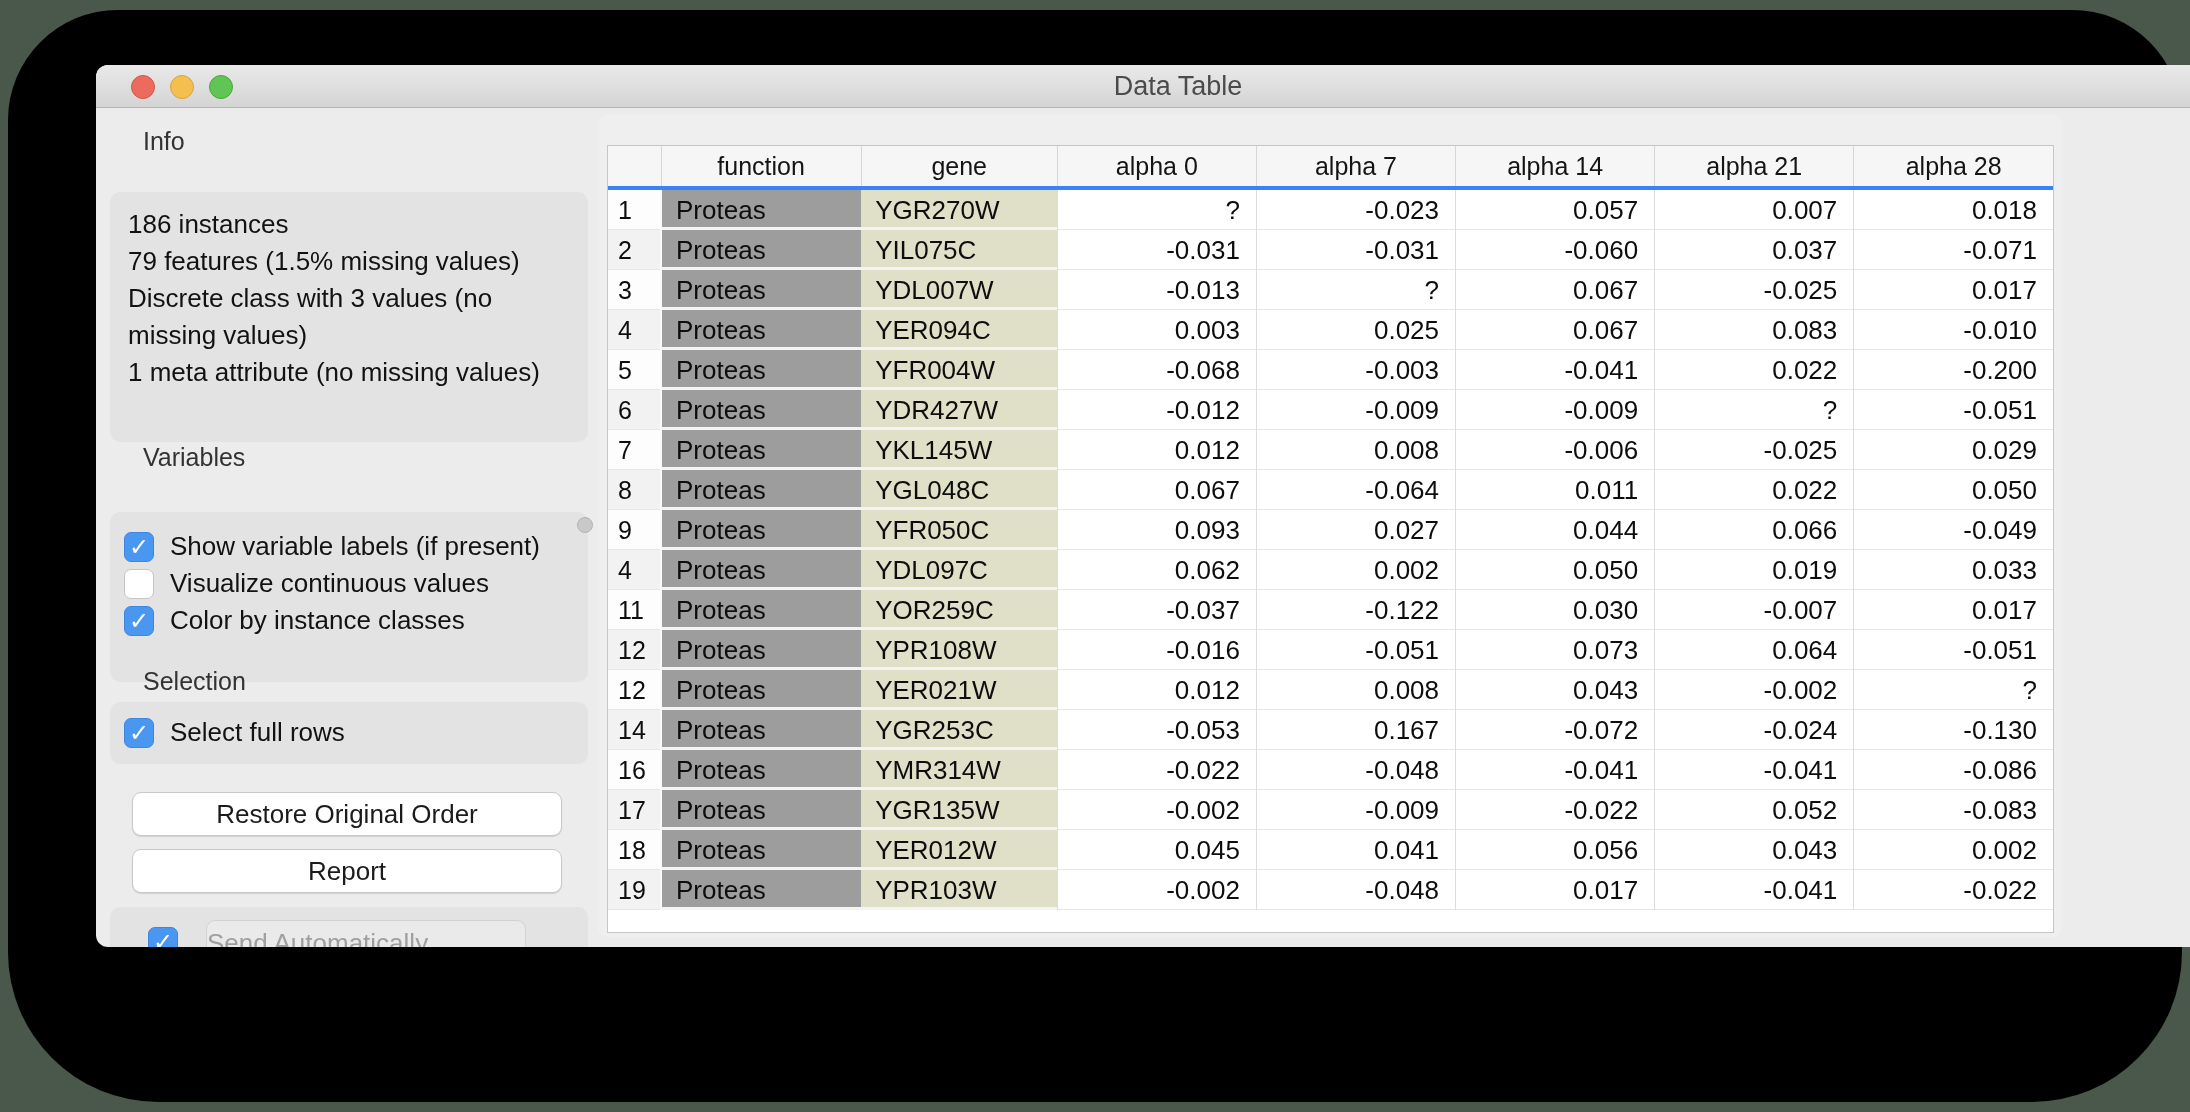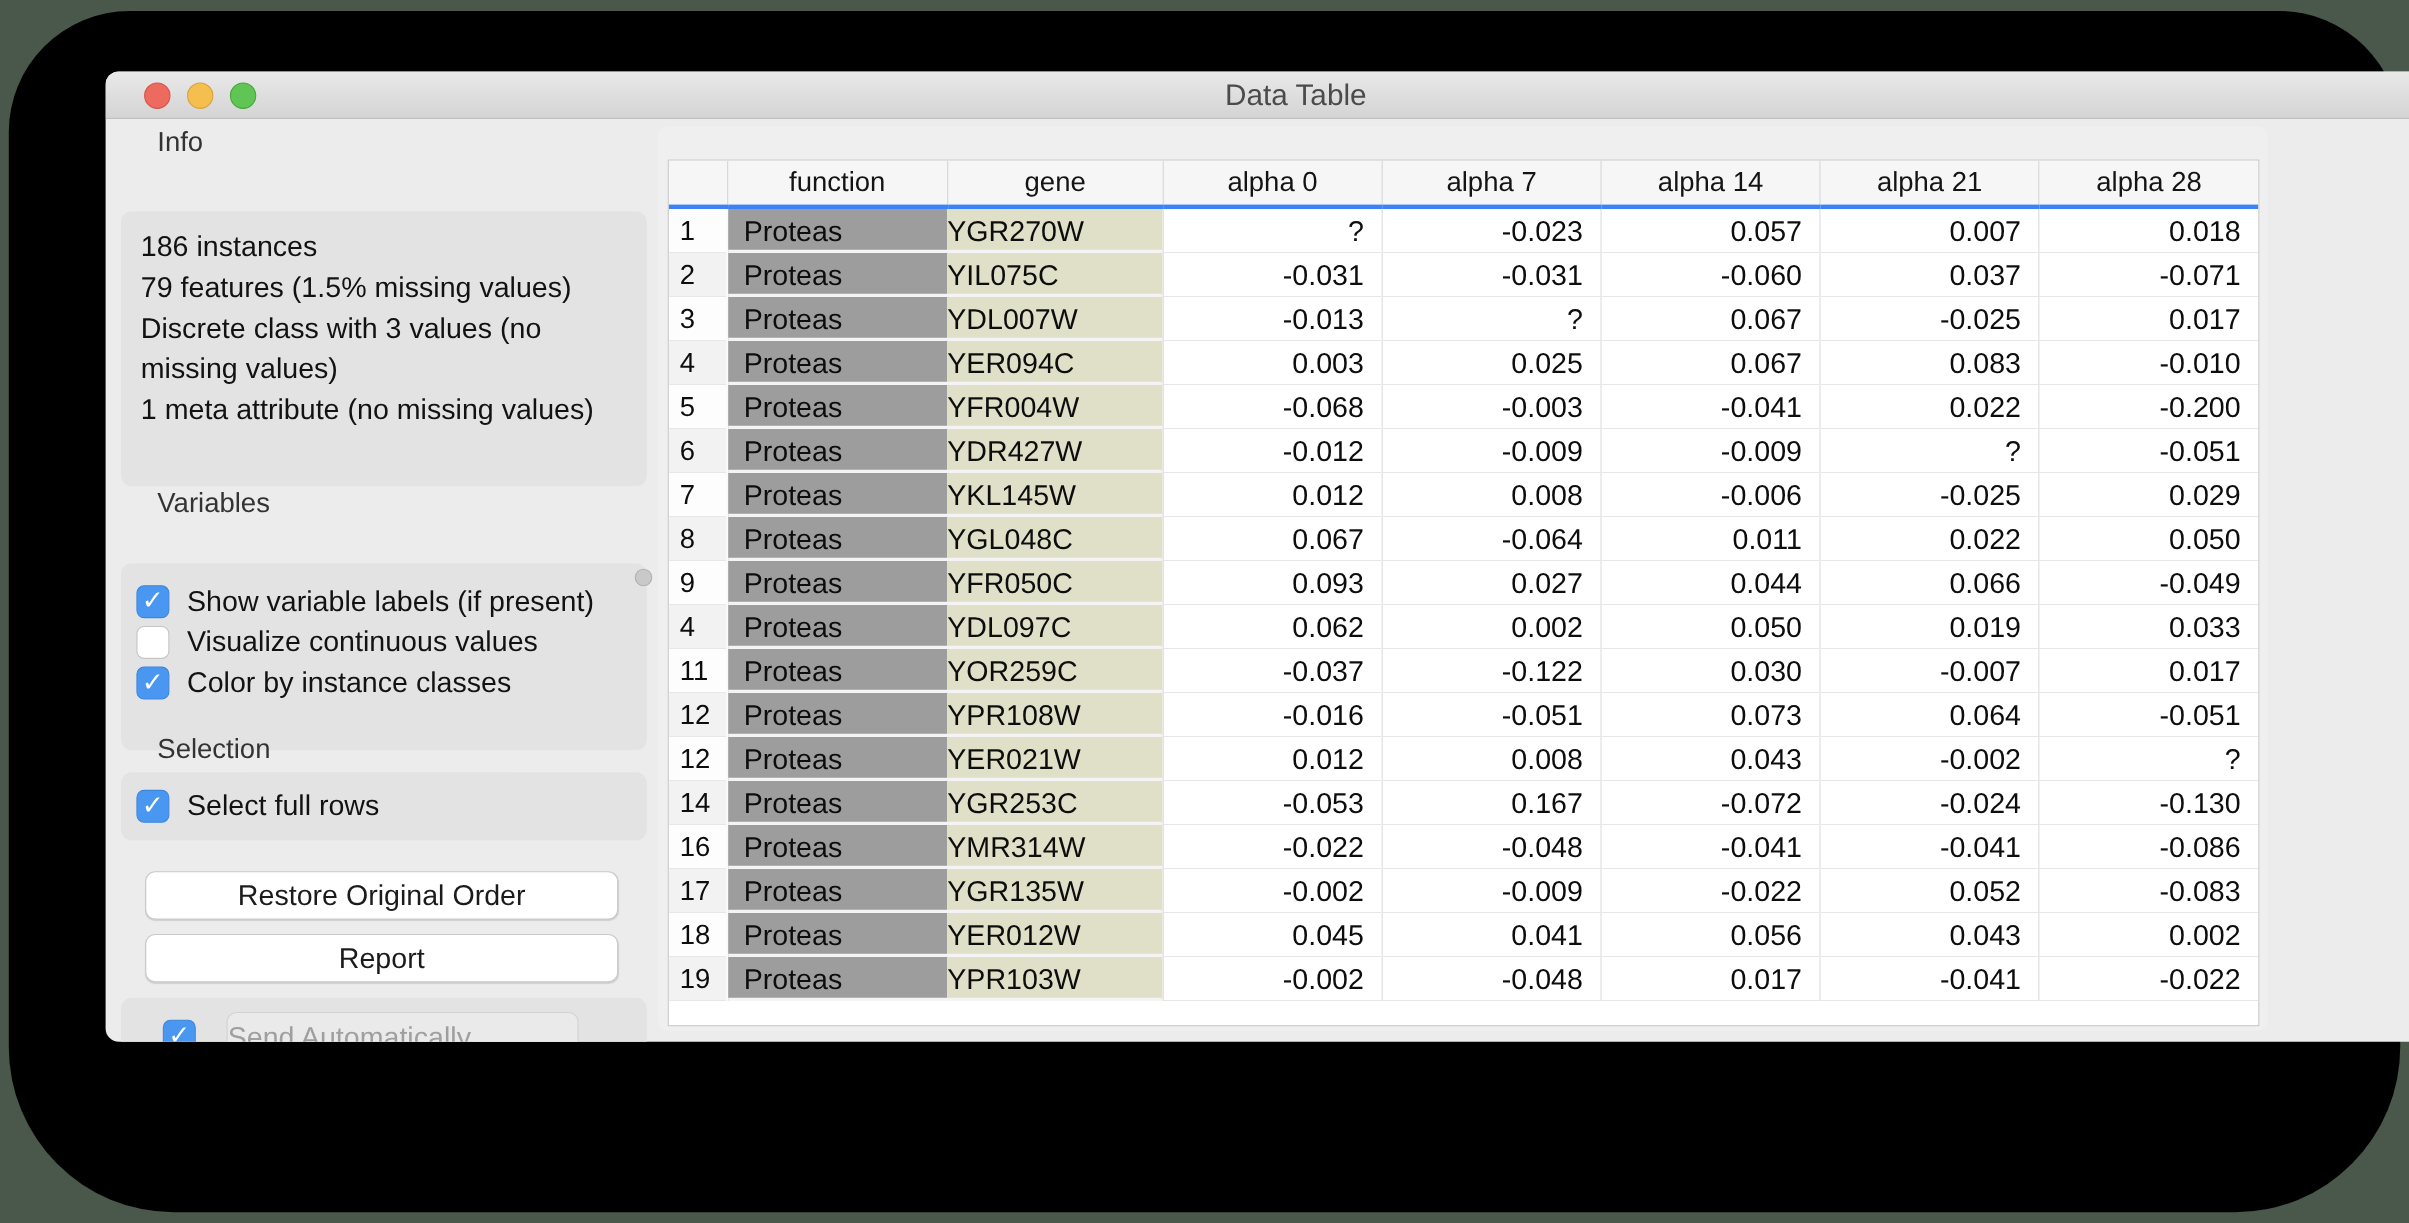--- a/index.html
+++ b/index.html
@@ -99,21 +99,21 @@
   td.num{
     font-size:25px;padding-left:10px;text-align:left;
     border-right:2px solid #fafafa;background:#fdfdfd;
   }
   tr:nth-child(even) td.num{background:#f2f2f2;}
   td.fn{
     background:var(--fn-bg,#9d9d9d);padding-left:14px;text-align:left;
     box-shadow:inset 0 -3px 0 #f4f4f4;
   }
   td.gene{
-    background:var(--gene-bg,#e0dfc8);text-align:left;
+    background:var(--gene-bg,#e0dfc8);padding-left:14px;text-align:left;
     border-right:1px solid #dcdcdc;box-shadow:inset 0 -3px 0 #f4f4f4;
   }
   td.val{text-align:right;padding-right:16px;border-right:1px solid #dcdcdc;background:#fff;}
   td.val:last-child{border-right:none;}
 </style>
 </head>
 <body>
 
 <div class="shadow-blob"></div>
 
@@ -121,21 +121,21 @@
 
   <div class="titlebar">
     <span class="light red"></span>
     <span class="light yellow"></span>
     <span class="light green"></span>
     <div class="title">Data Table</div>
   </div>
 
   <div class="sidebar">
 
-    <div class="section-label" style="top:8px;">Info</div>
+    <div class="section-label" style="top:20px;">Info</div>
     <div class="groupbox info-box">
       <p class="info-line">186 instances</p>
       <p class="info-line">79 features (1.5% missing values)</p>
       <p class="info-line">Discrete class with 3 values (no missing values)</p>
       <p class="info-line">1 meta attribute (no missing values)</p>
     </div>
 
     <div class="section-label" style="top:336px;">Variables</div>
     <div class="groupbox vars-box">
       <div class="checkrow">

